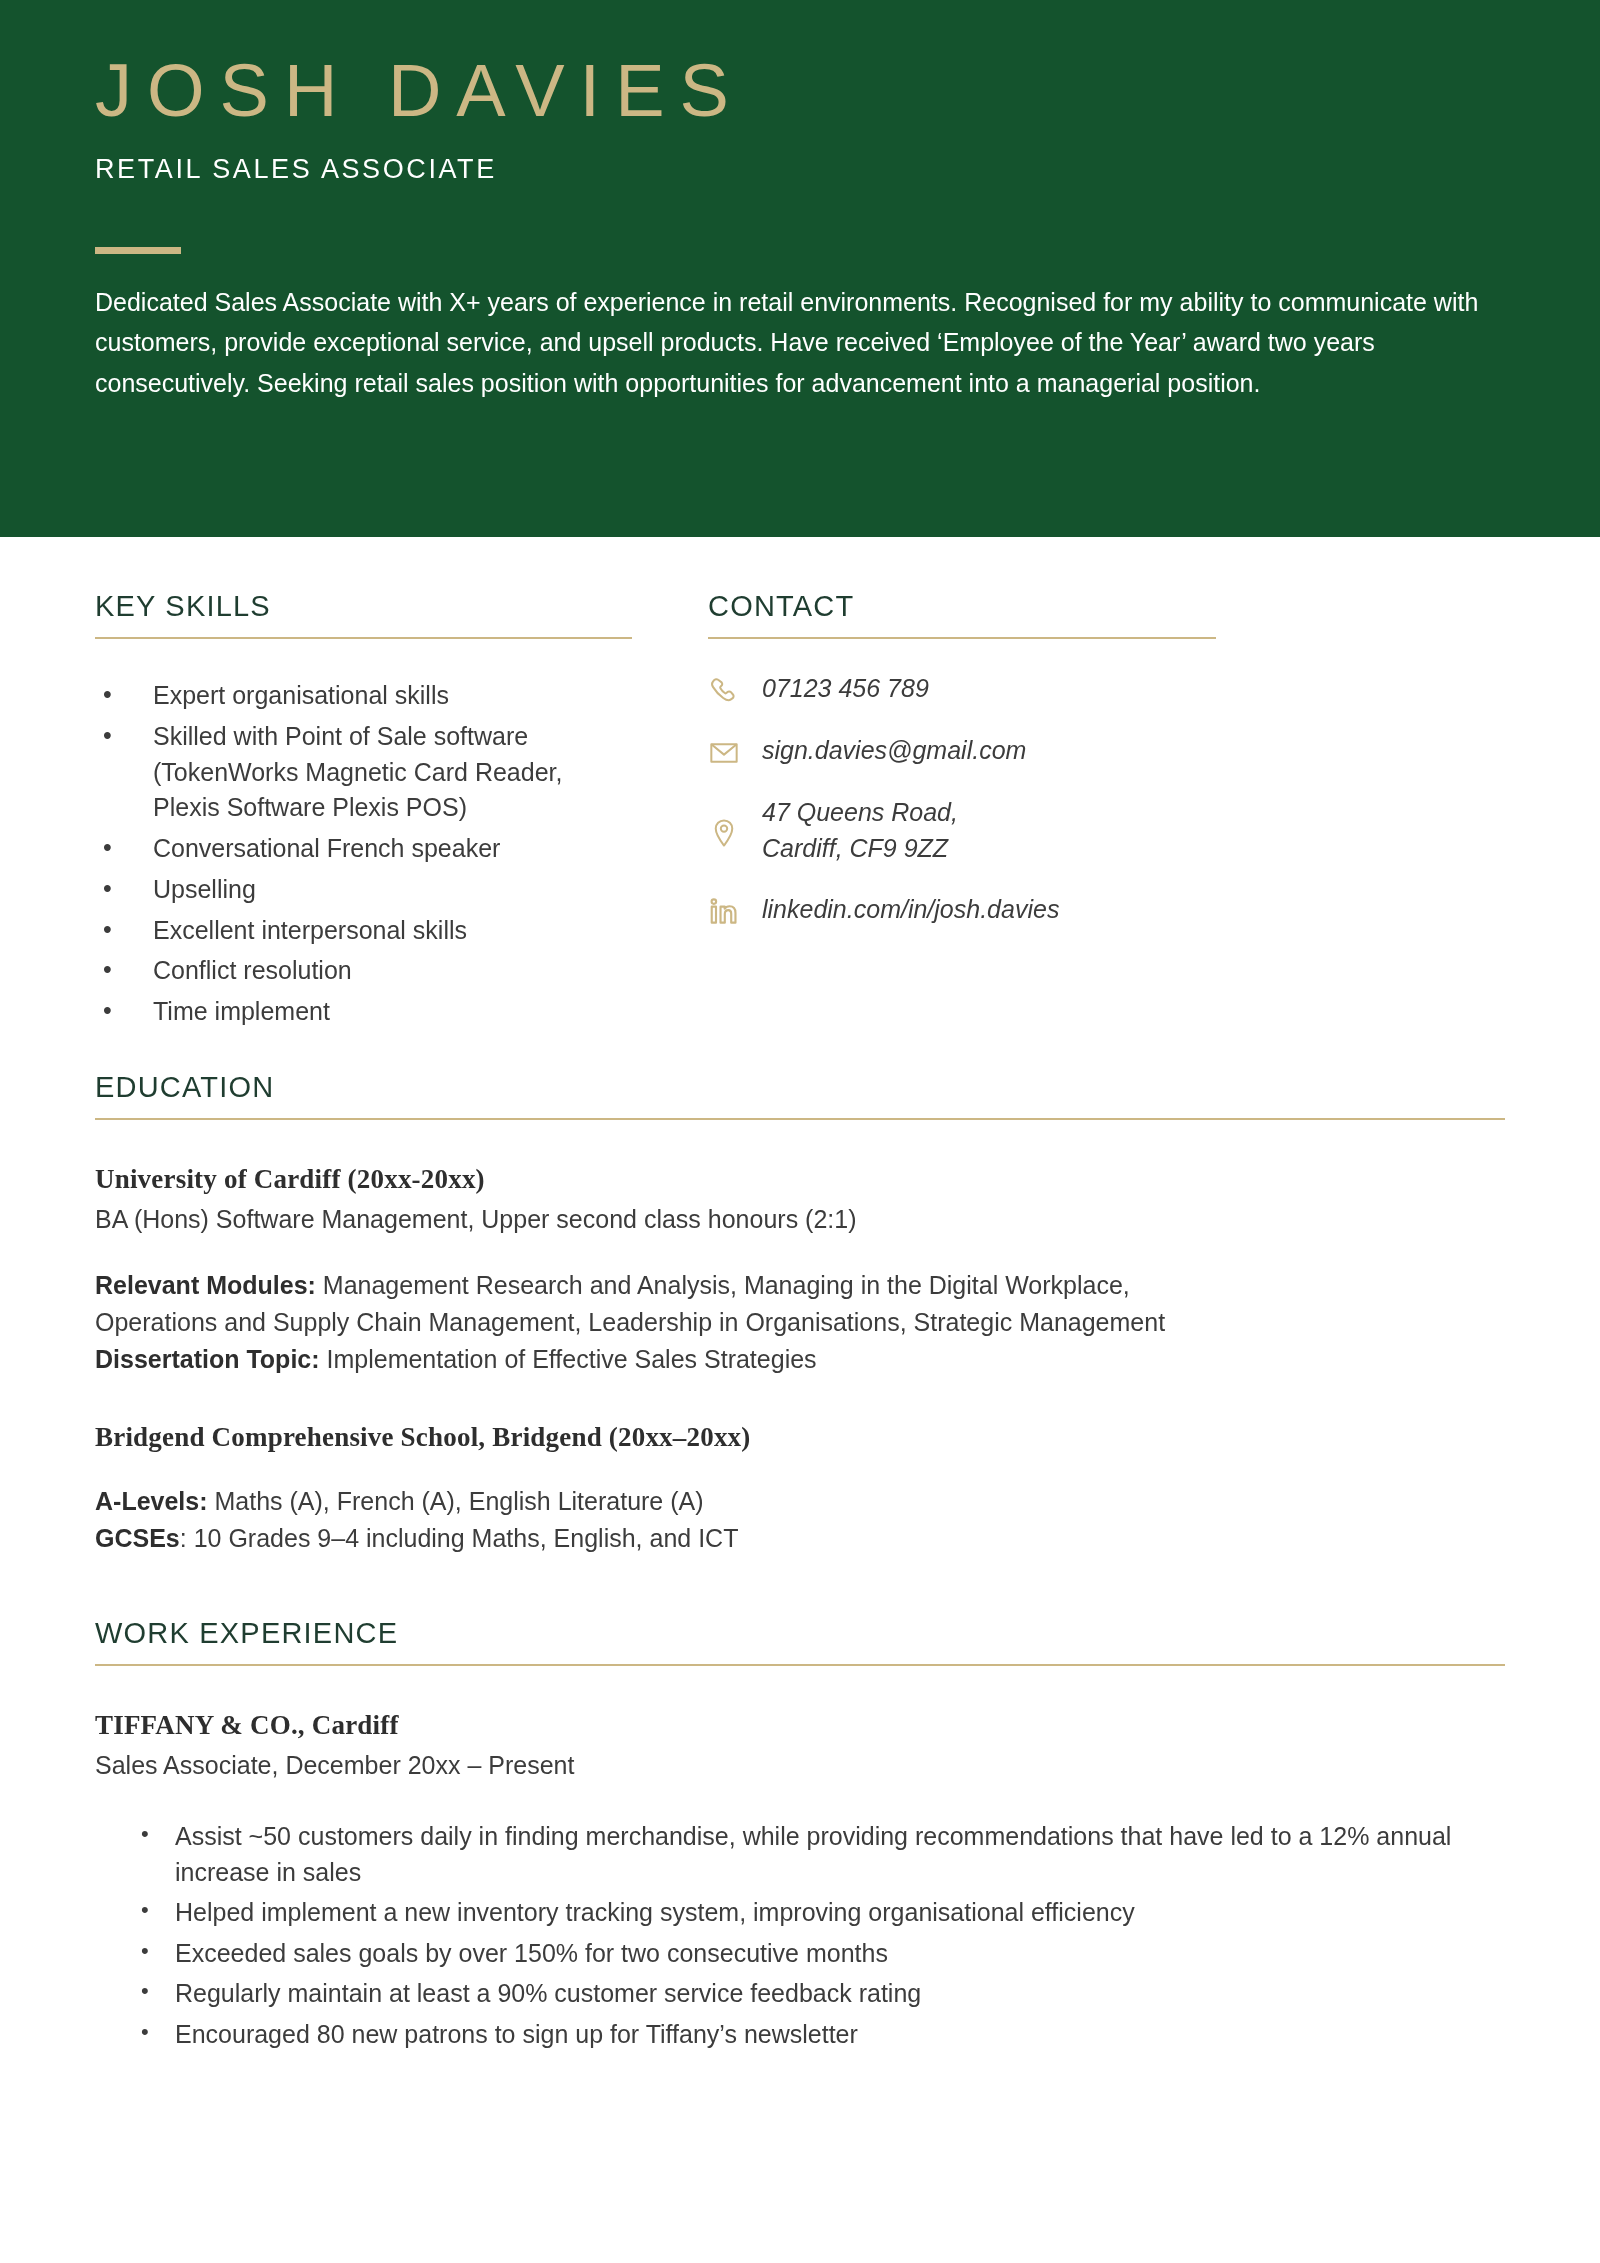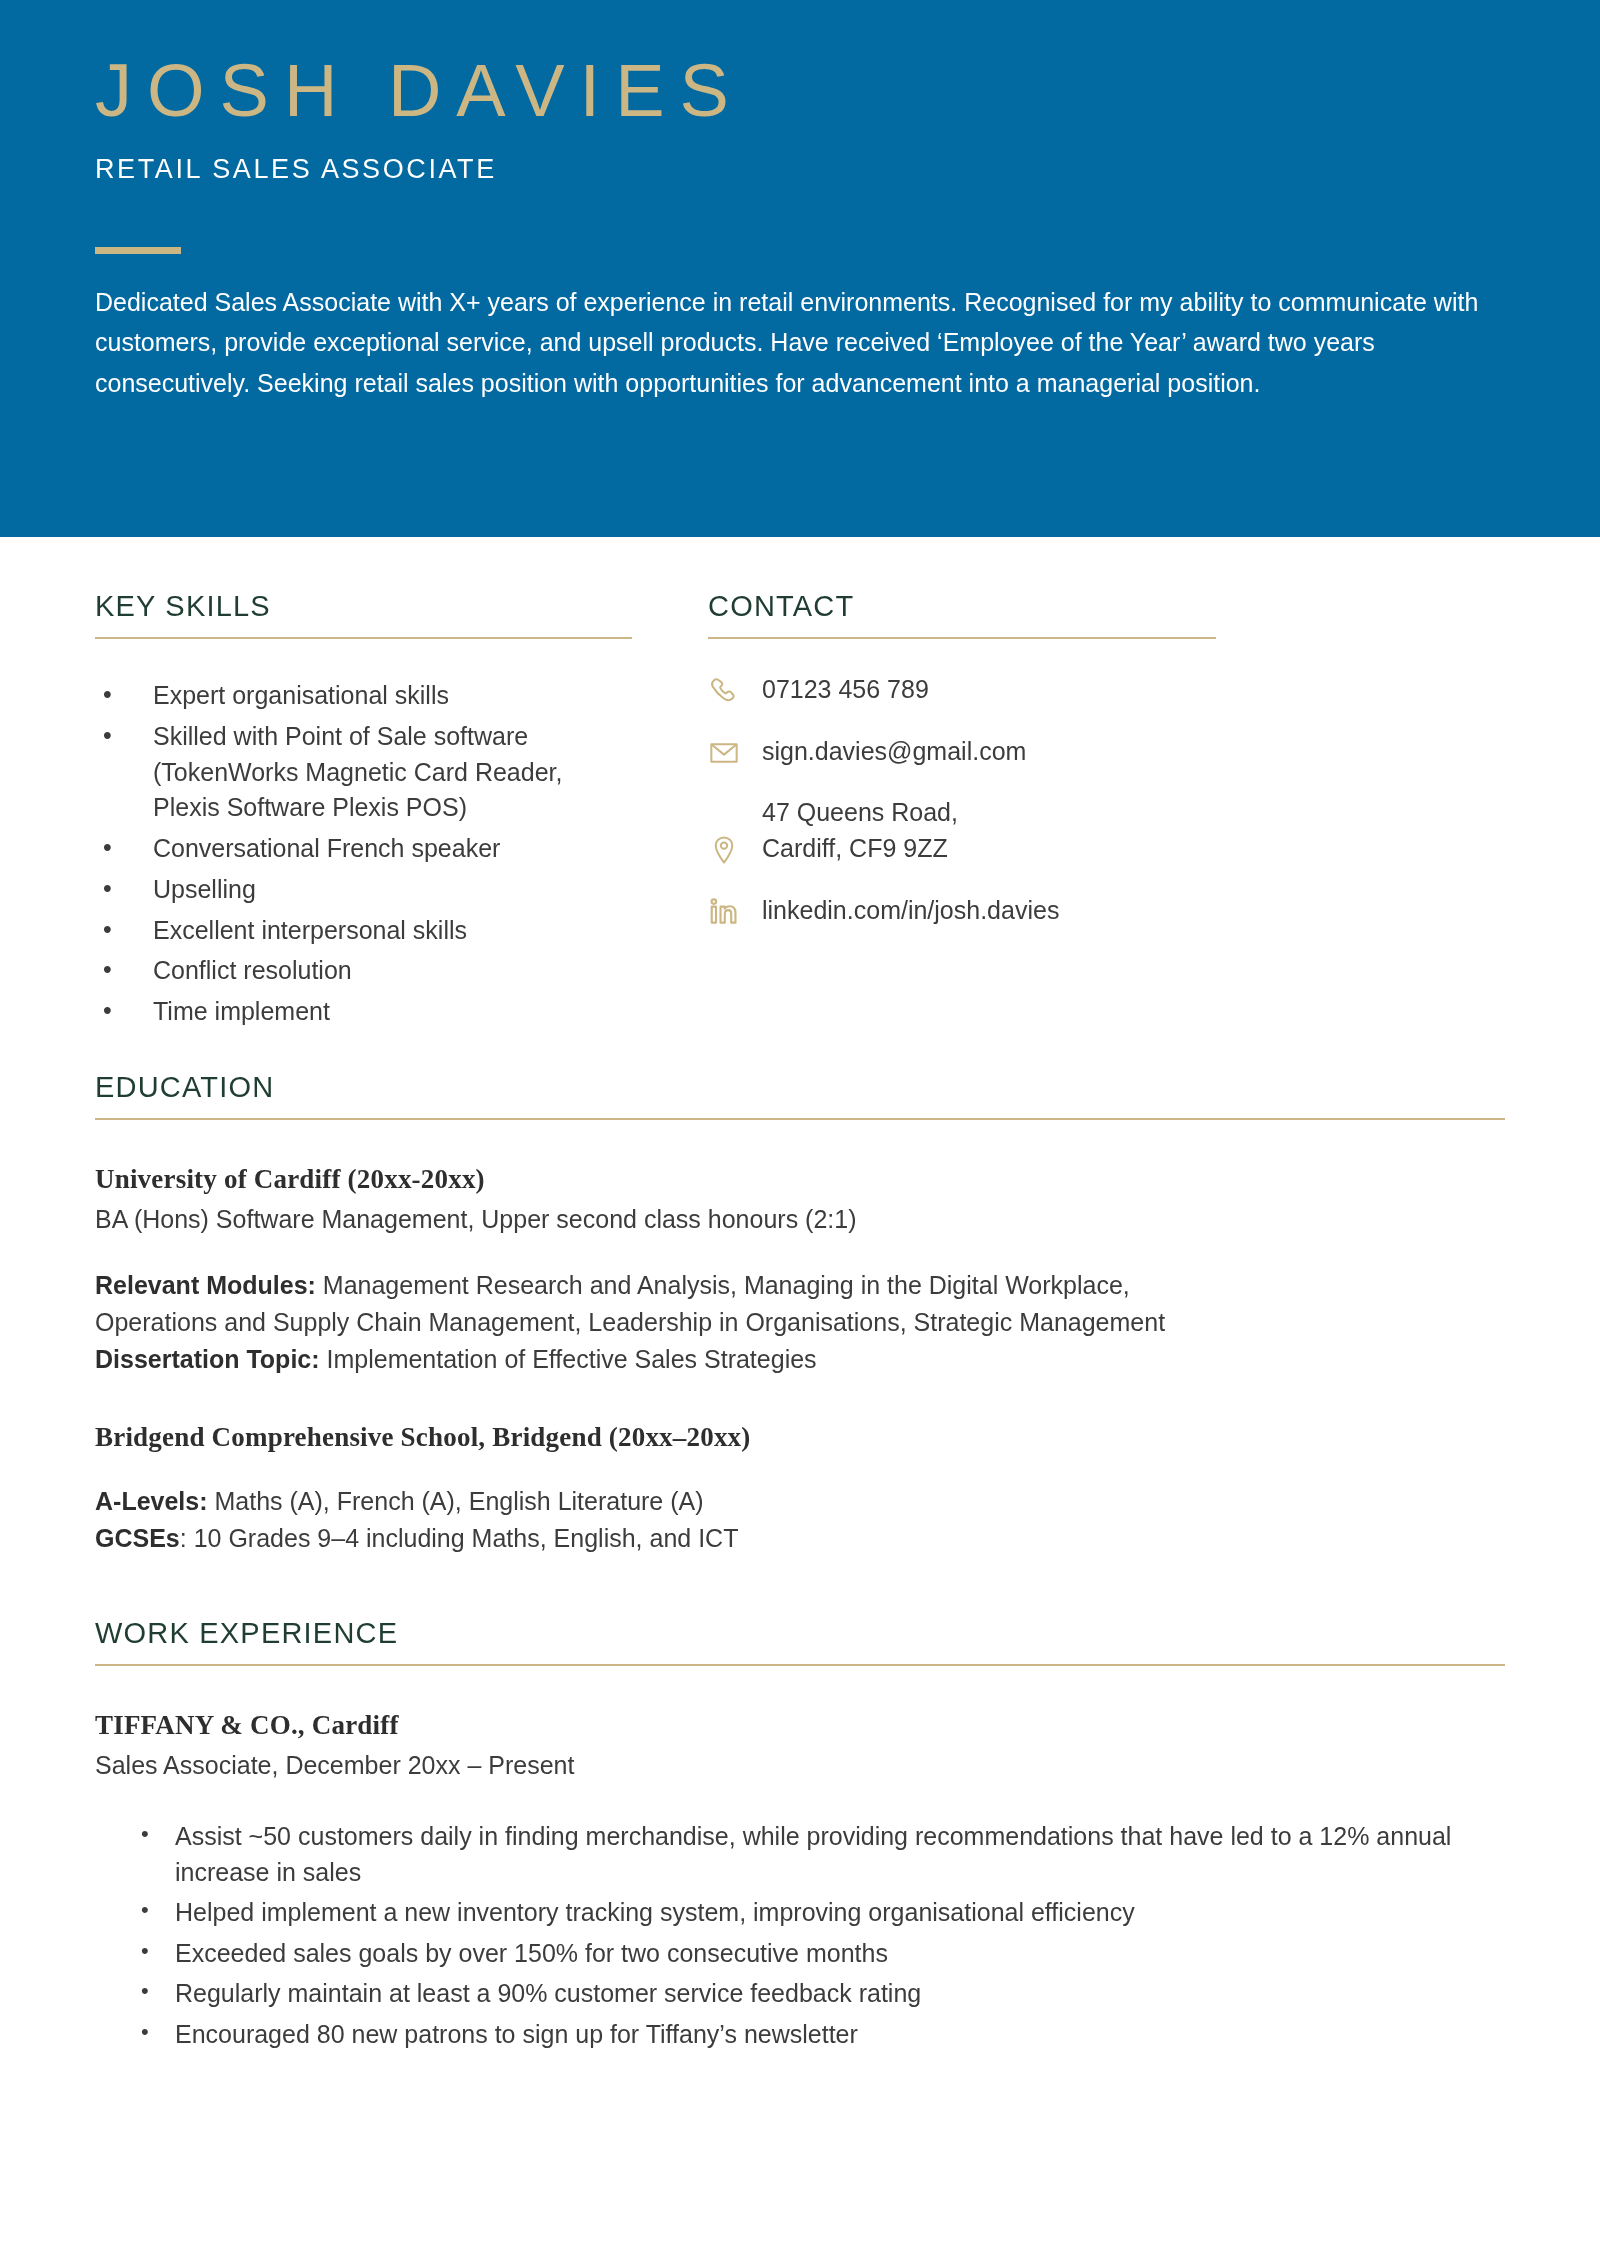--- a/index.html
+++ b/index.html
@@ -9,21 +9,21 @@
     font-family: "Liberation Sans", sans-serif;
     color: #3c3c3c;
     -webkit-font-smoothing: antialiased;
   }
   .page { position: relative; width: 1600px; height: 2263px; overflow: hidden; }
 
   
   .header {
     position: absolute; left: 0; top: 0;
     width: 1600px; height: 537px;
-    background: #0369a1;
+    background: #14532d;
     padding: 52px 95px 0 95px;
   }
   .name {
     font-size: 74px;
     font-weight: 300;
     letter-spacing: 15px;
     color: #ccb784;
     line-height: 1.05;
     white-space: nowrap;
   }
@@ -76,22 +76,23 @@
     margin-bottom: 5px;
   }
   ul.skills li::before {
     content: "\2022";
     position: absolute; left: 8px; top: -1px;
     color: #3c3c3c; font-size: 25px;
   }
 
   .contact-list { margin-top: 32px; }
   .contact-row {
-    display: flex; align-items: flex-end;
+    display: flex; align-items: center;
     margin-bottom: 26px;
+    font-style: italic;
   }
   .contact-icon {
     width: 54px; flex: none;
     display: flex; align-items: flex-start; justify-content: flex-start;
     padding-top: 4px;
   }
   .contact-text {
     font-size: 25px; line-height: 1.42; color: #3c3c3c; font-weight: 300;
   }
   .contact-text .l2 { display: block; }

